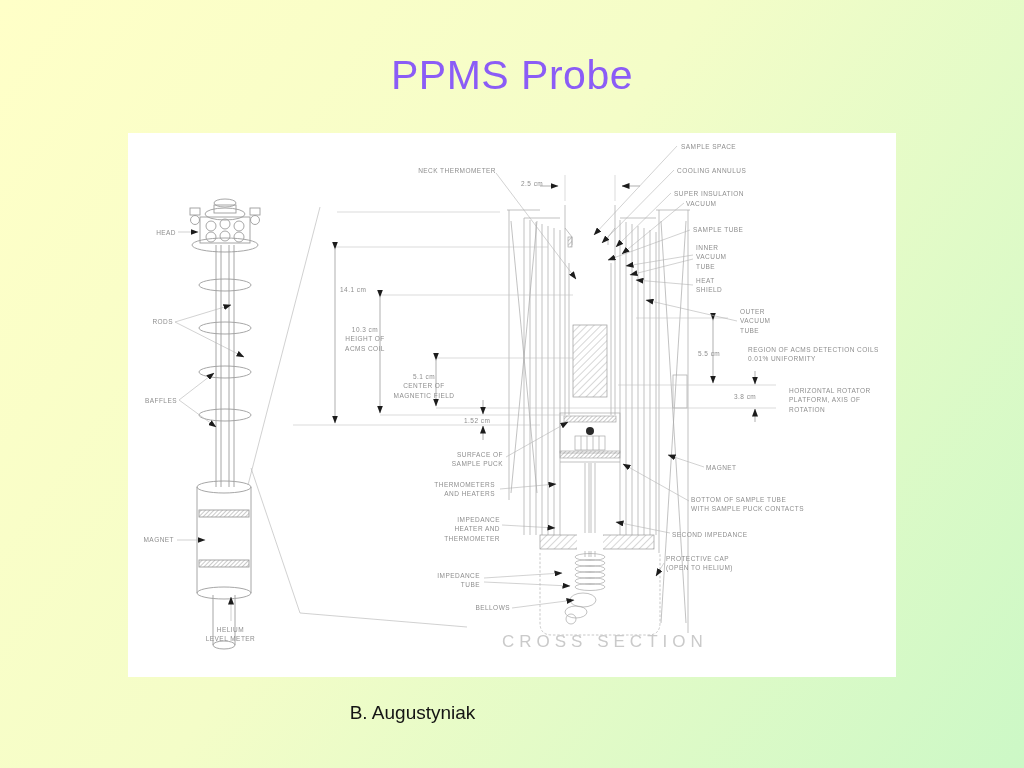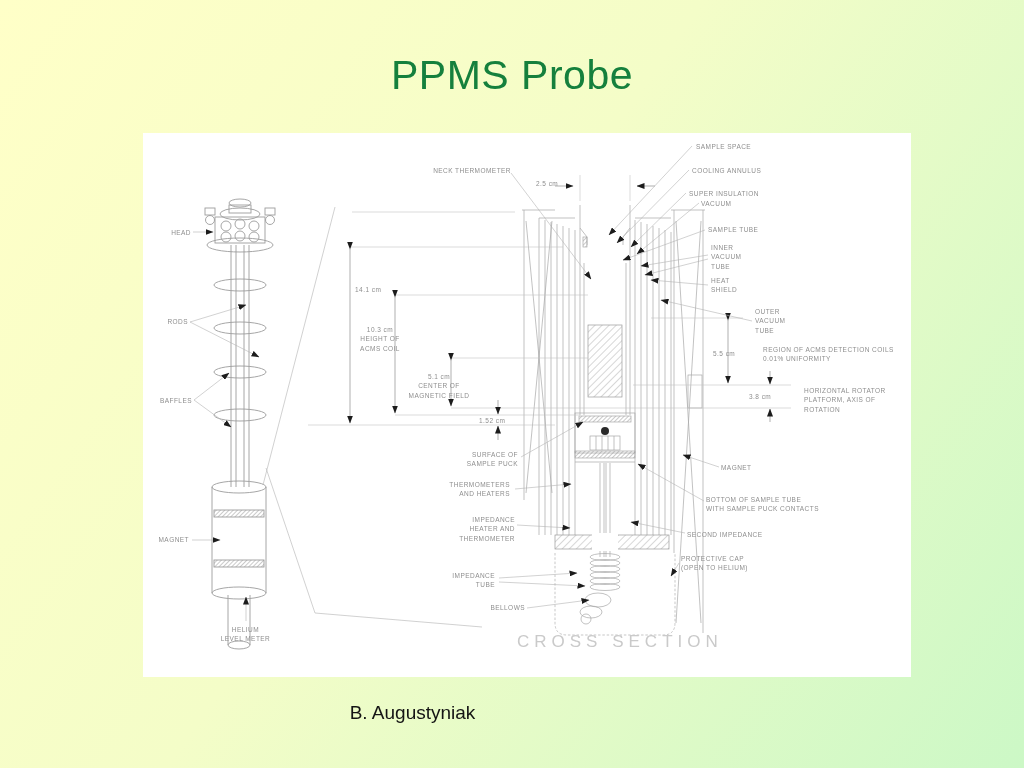--- a/index.html
+++ b/index.html
@@ -4,28 +4,28 @@
 <style>
   html,body{margin:0;padding:0;}
   body{
     width:1024px;height:768px;overflow:hidden;
     background:linear-gradient(125deg,#ffffc8 0%,#f4fdc8 45%,#ccf8c6 100%);
     font-family:"Liberation Sans",sans-serif;
     position:relative;
   }
   .title{
     position:absolute;top:52px;left:0;width:1024px;
-    text-align:center;font-size:41px;color:#15803d;letter-spacing:0.5px;
+    text-align:center;font-size:41px;color:#8b5cf6;letter-spacing:0.5px;
   }
   .author{
     position:absolute;top:702px;left:0;width:825px;
     text-align:center;font-size:19px;color:#141414;
   }
   .panel{
-    position:absolute;left:143px;top:133px;width:768px;height:544px;
+    position:absolute;left:128px;top:133px;width:768px;height:544px;
     background:#ffffff;
   }
   .panel svg{position:absolute;left:0;top:0;}
   .lbl{
     position:absolute;color:#8e8e8e;font-size:6.5px;letter-spacing:.45px;
     line-height:1.45;white-space:pre-line;
   }
   .ra{text-align:right;}
   .ca{text-align:center;}
   .caption{

